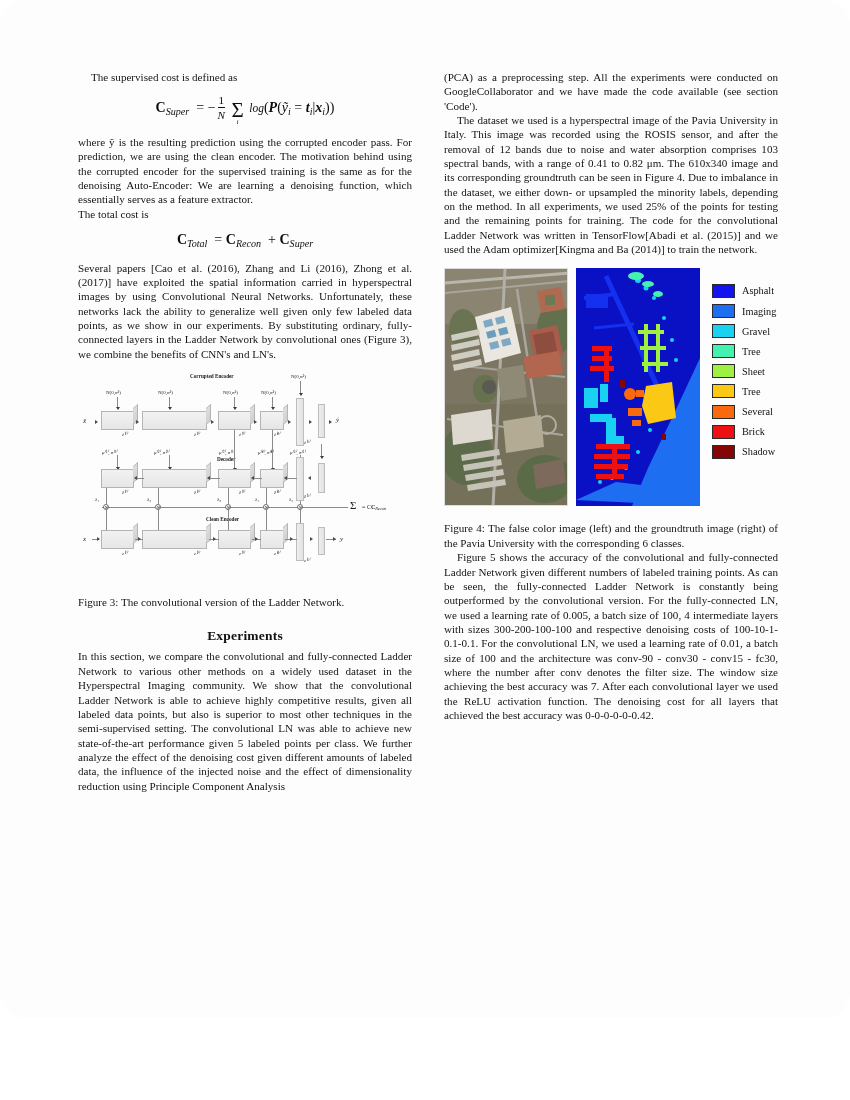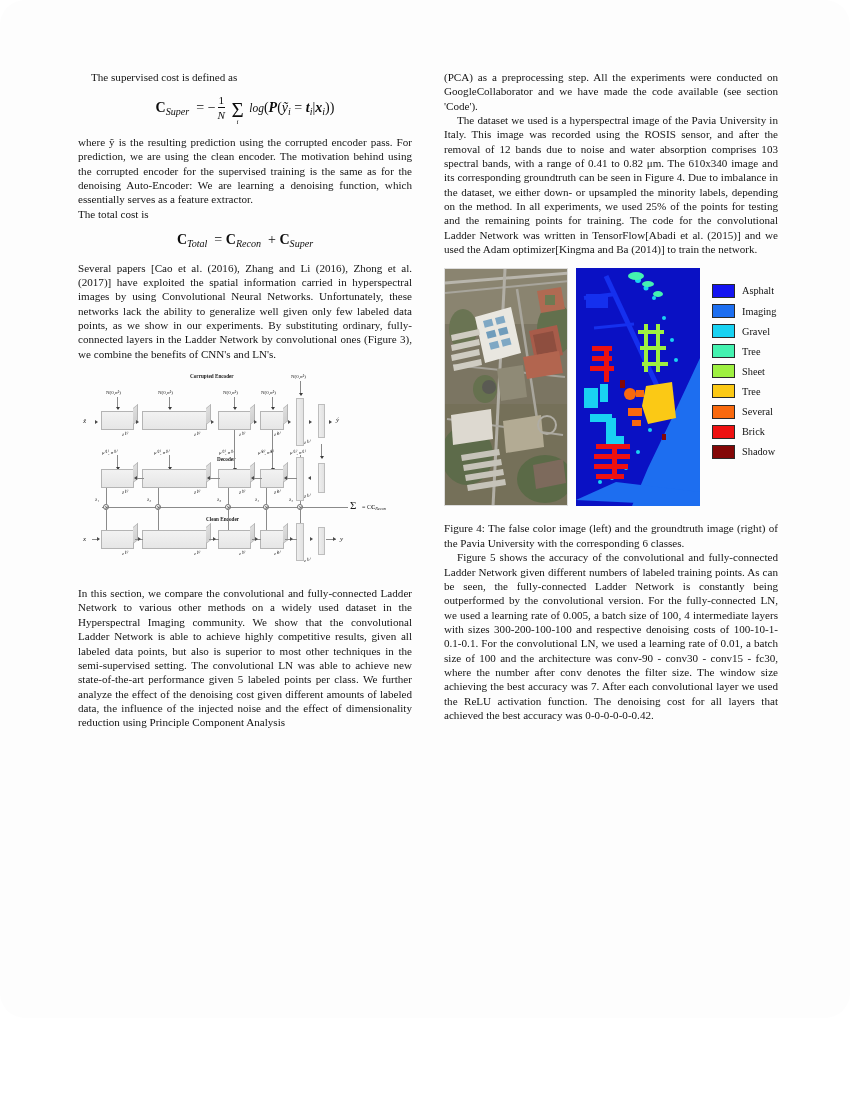--- a/index.html
+++ b/index.html
@@ -437,21 +437,23 @@
         <div class="arrowR" style="left:255px;top:166px;"></div>
         <div class="lbl" style="left:262px;top:164px;font-size:7px;">y</div>
 
         <div class="lbl" style="left:44px;top:179px;">z⁽¹⁾</div>
         <div class="lbl" style="left:116px;top:179px;">z⁽²⁾</div>
         <div class="lbl" style="left:161px;top:179px;">z⁽³⁾</div>
         <div class="lbl" style="left:196px;top:179px;">z⁽⁴⁾</div>
         <div class="lbl" style="left:226px;top:186px;">z⁽⁵⁾</div>
       </div>
 
-
+      <p class="caption">Figure 3: The convolutional version of the Ladder Network.</p>
+
+      <div class="section-head">Experiments</div>
 
       <p class="body-text">In this section, we compare the convolutional and fully-connected Ladder Network to various other methods on a widely used dataset in the Hyperspectral Imaging community. We show that the convolutional Ladder Network is able to achieve highly competitive results, given all labeled data points, but also is superior to most other techniques in the semi-supervised setting. The convolutional LN was able to achieve new state-of-the-art performance given 5 labeled points per class. We further analyze the effect of the denoising cost given different amounts of labeled data, the influence of the injected noise and the effect of dimensionality reduction using Principle Component Analysis</p>
     </div>
 
     <div class="col">
 
       <p class="body-text">(PCA) as a preprocessing step. All the experiments were conducted on GoogleCollaborator and we have made the code available (see section 'Code').</p>
 
       <p class="body-text indent gap">The dataset we used is a hyperspectral image of the Pavia University in Italy. This image was recorded using the ROSIS sensor, and after the removal of 12 bands due to noise and water absorption comprises 103 spectral bands, with a range of 0.41 to 0.82 μm. The 610x340 image and its corresponding groundtruth can be seen in Figure 4. Due to imbalance in the dataset, we either down- or upsampled the minority labels, depending on the method. In all experiments, we used 25% of the points for testing and the remaining points for training. The code for the convolutional Ladder Network was written in TensorFlow[Abadi et al. (2015)] and we used the Adam optimizer[Kingma and Ba (2014)] to train the network.</p>
 

